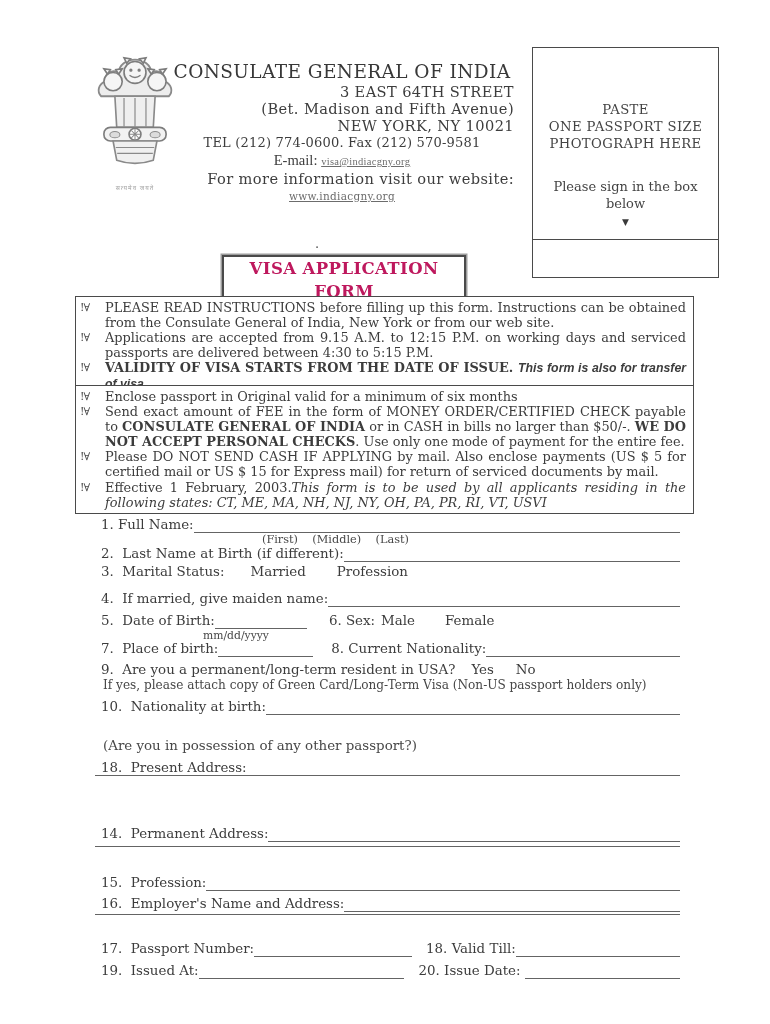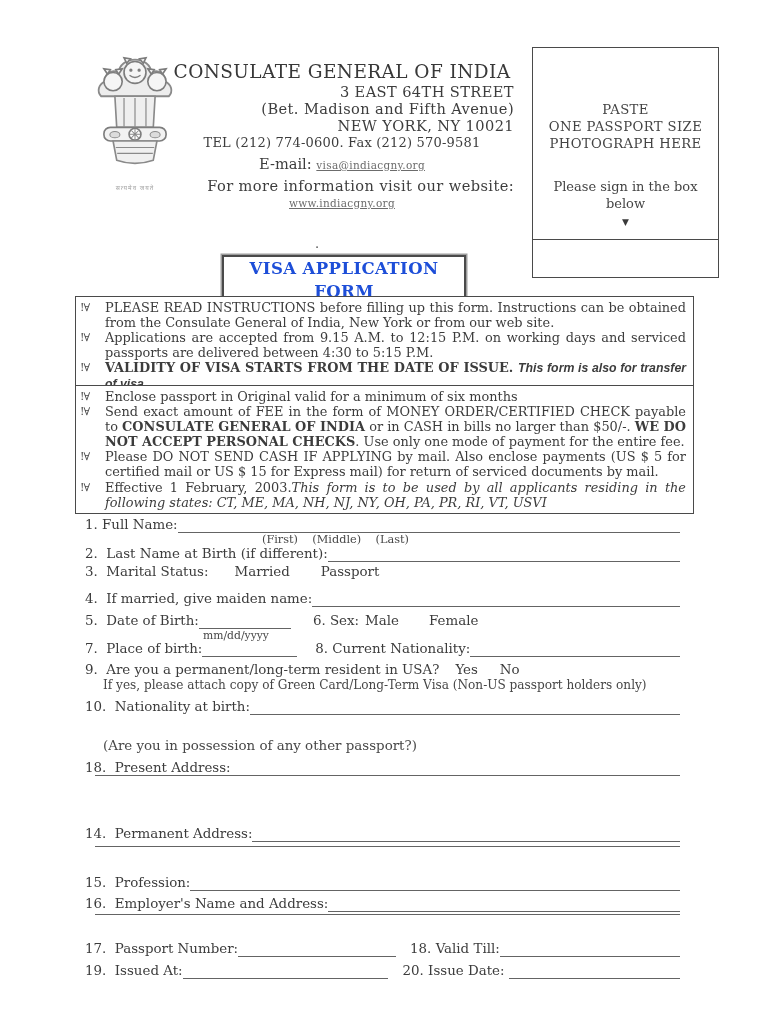--- a/index.html
+++ b/index.html
@@ -8,55 +8,55 @@
   .abs{position:absolute;}
 
   
   .emblem{left:88px;top:56px;width:94px;text-align:center;}
   .emblem svg{display:block;margin:0 auto;}
   .emblem-caption{font-size:6px;color:#8a8a8a;letter-spacing:1px;line-height:7px;opacity:.85;}
   .header-block{left:170px;top:60px;width:344px;text-align:center;}
   .h-org{font-size:18.5px;line-height:23px;letter-spacing:.4px;color:#383838;}
   .h-line{font-size:14.6px;line-height:17px;letter-spacing:.4px;text-align:right;}
   .h-tel{font-size:13px;line-height:18px;letter-spacing:.2px;}
-  .h-email{font-size:14.6px;line-height:24px;}
+  .h-email{font-size:14.6px;line-height:16px;font-family:Liberation Serif, serif;}
   .h-link{font-size:10.5px;color:#6c6c6c;text-decoration:underline;letter-spacing:.3px;}
   .h-www{line-height:15px;}
 
   
   .photo-box{left:501px;top:47px;width:187px;height:231px;border:1.5px solid #4a4a4a;box-sizing:border-box;margin-left:31px;}
   .photo-upper{position:absolute;left:0;top:0;right:0;height:192px;border-bottom:1.5px solid #4a4a4a;
                text-align:center;box-sizing:border-box;}
   .paste-lines{margin-top:53px;font-size:13.2px;line-height:17px;letter-spacing:.4px;color:#444;}
   .sign-prompt{margin-top:27px;font-size:13px;line-height:16.5px;color:#444;}
   .sign-arrow{margin-top:5px;font-size:9px;color:#3a3a3a;line-height:10px;}
   .photo-sign-area{position:absolute;left:0;bottom:0;right:0;height:36px;}
 
   
   .stray-dot{left:315px;top:236px;font-size:13px;color:#555;}
   .title-box{left:222px;top:255px;width:244px;height:43px;border:2px solid #4a4a4a;
              box-shadow:0 0 0 1.5px #9d9d9d;box-sizing:border-box;text-align:center;
-             font-weight:bold;font-size:16.5px;line-height:23px;letter-spacing:.4px;color:#1d4ed8;}
+             font-weight:bold;font-size:16.5px;line-height:23px;letter-spacing:.4px;color:#be185d;}
 
   
   .notice-box{left:75px;width:619px;border:1.6px solid #4a4a4a;box-sizing:border-box;
               padding:3px 7px 3px 4px;background:#fff;}
   .nb1{top:296px;min-height:77px;}
   .nb2{top:385px;min-height:118px;}
   .notice-item{display:flex;align-items:flex-start;}
   .bullet{flex:none;width:25px;font-size:11px;color:#4a4a4a;padding-top:1px;letter-spacing:-1px;text-align:left;}
   .notice-text{flex:1;font-size:12.9px;line-height:15.1px;text-align:justify;color:#3c3c3c;}
   .seg-b{font-weight:bold;}
   .seg-i{font-style:italic;}
   .seg-s{font-family:"Liberation Sans", sans-serif;font-size:12.3px;}
 
   
   .row{position:absolute;left:85px;width:595px;display:flex;align-items:flex-end;
        font-size:13.4px;line-height:16px;color:#3c3c3c;}
-  .lbl{white-space:pre;flex:none;}
+  .lbl{white-space:pre;flex:none;margin-left:16px;}
   .blank{border-bottom:1px solid #646464;height:15px;box-sizing:border-box;}
   .fill{flex:1;}
   .opt{flex:none;}
   .subnote{position:absolute;color:#474747;white-space:pre;}
   .hr-line{position:absolute;left:95px;width:585px;border-bottom:1px solid #646464;height:0;}
 </style>
 </head>
 <body>
 
 <div class="page">
@@ -177,21 +177,21 @@
   <div class="subnote" style="left:262px;top:533px;font-size:11.3px">(First)    (Middle)    (Last)</div>
 
   <div class="row" style="top:546px">
     <span class="lbl">2.  Last Name at Birth (if different):</span>
     <span class="blank fill"></span>
   </div>
 
   <div class="row" style="top:564px">
     <span class="lbl">3.  Marital Status:</span>
     <span class="opt" style="margin-left:26px">Married</span>
-    <span class="opt" style="margin-left:31px">Passport</span>
+    <span class="opt" style="margin-left:31px">Profession</span>
   </div>
 
   <div class="row" style="top:591px">
     <span class="lbl">4.  If married, give maiden name:</span>
     <span class="blank fill"></span>
   </div>
 
   <div class="row" style="top:613px">
     <span class="lbl">5.  Date of Birth:</span>
     <span class="blank" style="width:92px"></span>

